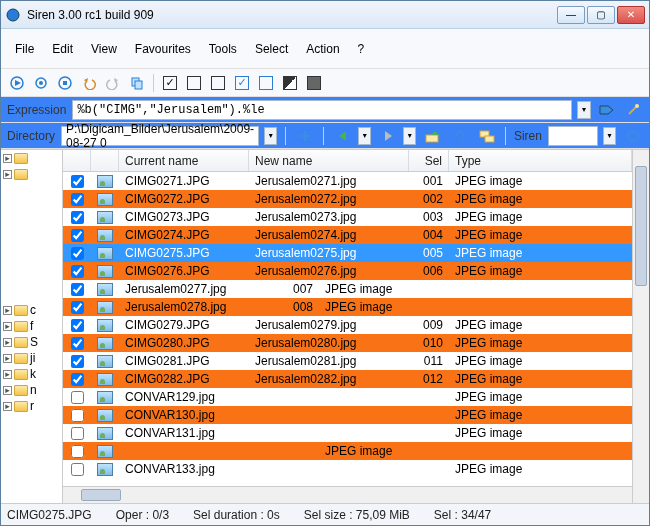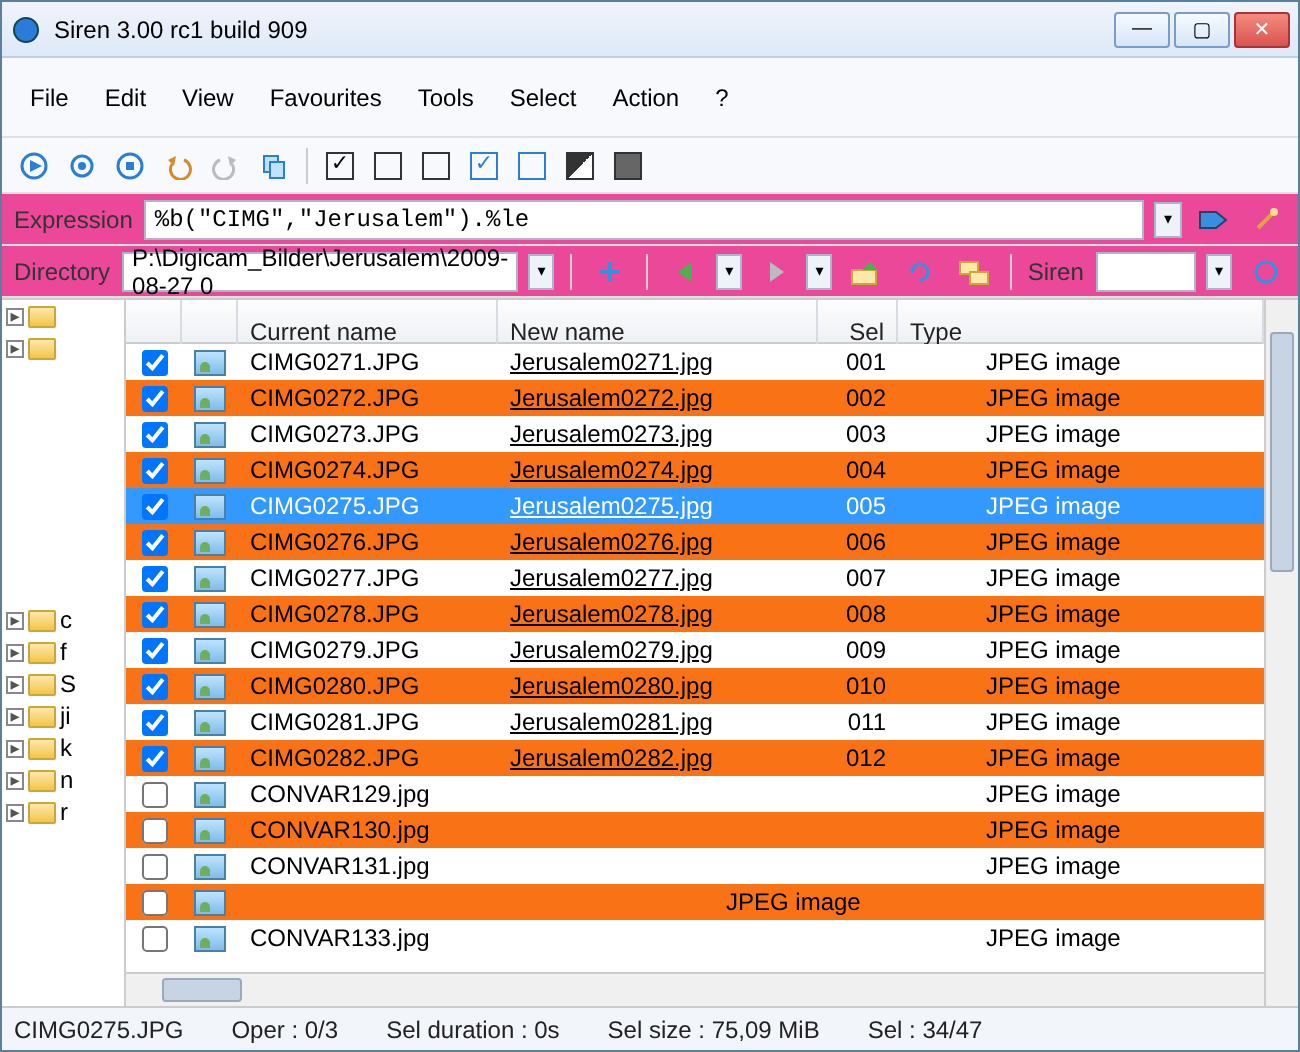--- a/index.html
+++ b/index.html
@@ -9,52 +9,52 @@
 .titlebar .title { flex: 1; color: #000; }
 .winbtns { display: flex; gap: 2px; }
 .winbtn { width: 28px; height: 18px; border: 1px solid #7a9cc6; background: linear-gradient(#f5faff,#d6e6f7); border-radius: 2px; display: flex; align-items: center; justify-content: center; font-size: 10px; }
 .winbtn.close { background: linear-gradient(#f48b7f,#d9534f); border-color: #a33; color: #fff; }
 .menubar { height: 40px; display: flex; align-items: center; padding: 0 6px; gap: 2px; background: #f7f9fc; border-bottom: 1px solid #e0e0e0; }
 .menuitem { padding: 2px 8px; color: #000; }
 .toolbar1 { height: 28px; display: flex; align-items: center; padding: 2px 6px; gap: 4px; background: #f7f9fc; border-bottom: 1px solid #e0e0e0; }
 .tbtn { width: 20px; height: 20px; display: flex; align-items: center; justify-content: center; border-radius: 2px; }
 .sep { width: 1px; height: 18px; background: #ccc; margin: 0 2px; }
 .chkicon { width: 14px; height: 14px; border: 1.5px solid #333; display: inline-flex; align-items: center; justify-content: center; font-size: 11px; line-height: 1; }
-.exprrow, .dirrow { height: 26px; display: flex; align-items: center; padding: 2px 6px; gap: 6px; background: #ec4899; border-bottom: 1px solid #e0e0e0; }
+.exprrow, .dirrow { height: 26px; display: flex; align-items: center; padding: 2px 6px; gap: 6px; background: #3b82f6; border-bottom: 1px solid #e0e0e0; }
 .label { color: #333; }
 .exprbox, .dirbox { flex: 1; height: 20px; border: 1px solid #a6b8ce; background: #fff; padding: 0 4px; display: flex; align-items: center; font-family: "Courier New", monospace; font-size: 12px; color: #000; }
 .dirbox { font-family: inherit; }
 .dropbtn { width: 14px; height: 18px; border: 1px solid #a6b8ce; background: #eef3f9; display: flex; align-items: center; justify-content: center; font-size: 8px; margin-left: -1px; }
 .navbtn { width: 22px; height: 20px; display: flex; align-items: center; justify-content: center; }
 .mainarea { flex: 1; display: flex; overflow: hidden; border-top: 1px solid #ccc; }
 .tree { width: 62px; background: #fff; border-right: 1px solid #ccc; overflow: hidden; position: relative; }
 .treeitem { display: flex; align-items: center; height: 16px; padding-left: 2px; gap: 2px; font-size: 11px; white-space: nowrap; }
 .treeexpand { width: 9px; height: 9px; border: 1px solid #888; font-size: 9px; line-height: 7px; text-align: center; color: #555; }
 .folder { width: 14px; height: 11px; background: linear-gradient(#ffe9a8,#f3c44b); border: 1px solid #caa63e; border-radius: 1px; }
 .listwrap { flex: 1; display: flex; flex-direction: column; overflow: hidden; position: relative; }
 .listhead { height: 22px; display: flex; background: linear-gradient(#fdfdfd,#eef1f5); border-bottom: 1px solid #ccc; }
-.col { border-right: 1px solid #d6dce4; padding: 16px 6px; color: #222; display: flex; align-items: center; }
+.col { border-right: 1px solid #d6dce4; padding: 5px 6px; color: #222; display: flex; align-items: center; }
 .col.chk { width: 28px; }
 .col.ic { width: 28px; }
 .col.cur { width: 130px; }
 .col.new { width: 160px; }
 .col.sel { width: 40px; justify-content: flex-end; }
 .col.typ { flex: 1; }
 .listbody { flex: 1; overflow: hidden; }
 .row { height: 18px; display: flex; align-items: center; }
 .row.even { background: #fff; }
 .row.odd { background: #f97316; }
 .row.selected { background: #3399ff; color: #fff; }
 .cell { padding: 0 6px; overflow: hidden; white-space: nowrap; }
 .cell.chk { width: 28px; display: flex; justify-content: center; }
 .cell.ic { width: 28px; display: flex; justify-content: center; }
 .cell.cur { width: 130px; }
-.cell.new { width: 160px; text-decoration: underline; }
+.cell.new { width: 160px; }
 .cell.sel { width: 40px; text-align: right; }
-.cell.typ { flex: 1; margin-left: 38px; }
+.cell.typ { flex: 1; }
 input.cb { width: 13px; height: 13px; }
 .imgicon { width: 16px; height: 13px; background: linear-gradient(#bfe3ff,#7fbce8); border: 1px solid #4a7fa8; position: relative; }
 .imgicon::after { content:""; position:absolute; bottom:1px; left:2px; width:5px; height:5px; background:#6fae5f; border-radius:50% 50% 0 0; }
 .vscroll { width: 17px; background: #f0f0f0; border-left: 1px solid #ccc; display: flex; flex-direction: column; }
 .vscroll .thumb { background: #c8d4e4; border: 1px solid #9ab; margin: 16px 2px 0; height: 120px; border-radius: 2px; }
 .hscroll { height: 17px; background: #f0f0f0; border-top: 1px solid #ccc; display: flex; align-items: center; }
 .hscroll .thumb { background: #c8d4e4; border: 1px solid #9ab; margin-left: 18px; height: 12px; width: 40px; border-radius: 2px; }
 .statusbar { height: 22px; border-top: 1px solid #ccc; background: #f2f5f9; display: flex; align-items: center; padding: 0 6px; gap: 24px; font-size: 11px; color: #222; }
 .statusbar .sseg { white-space: nowrap; }
 svg { display: block; }
@@ -351,33 +351,31 @@
           <div class="cell sel">006</div>
           <div class="cell typ">JPEG image</div>
         </div>
         <div class="row even">
           <div class="cell chk">
             <input type="checkbox" class="cb" checked="" style="">
           </div>
           <div class="cell ic">
             <div class="imgicon"></div>
           </div>
-          <div class="cell cur">CIMG0277.JPG</div>
           <div class="cell new">Jerusalem0277.jpg</div>
           <div class="cell sel">007</div>
           <div class="cell typ">JPEG image</div>
         </div>
         <div class="row odd">
           <div class="cell chk">
             <input type="checkbox" class="cb" checked="" style="">
           </div>
           <div class="cell ic">
             <div class="imgicon"></div>
           </div>
-          <div class="cell cur">CIMG0278.JPG</div>
           <div class="cell new">Jerusalem0278.jpg</div>
           <div class="cell sel">008</div>
           <div class="cell typ">JPEG image</div>
         </div>
         <div class="row even">
           <div class="cell chk">
             <input type="checkbox" class="cb" checked="" style="">
           </div>
           <div class="cell ic">
             <div class="imgicon"></div>

